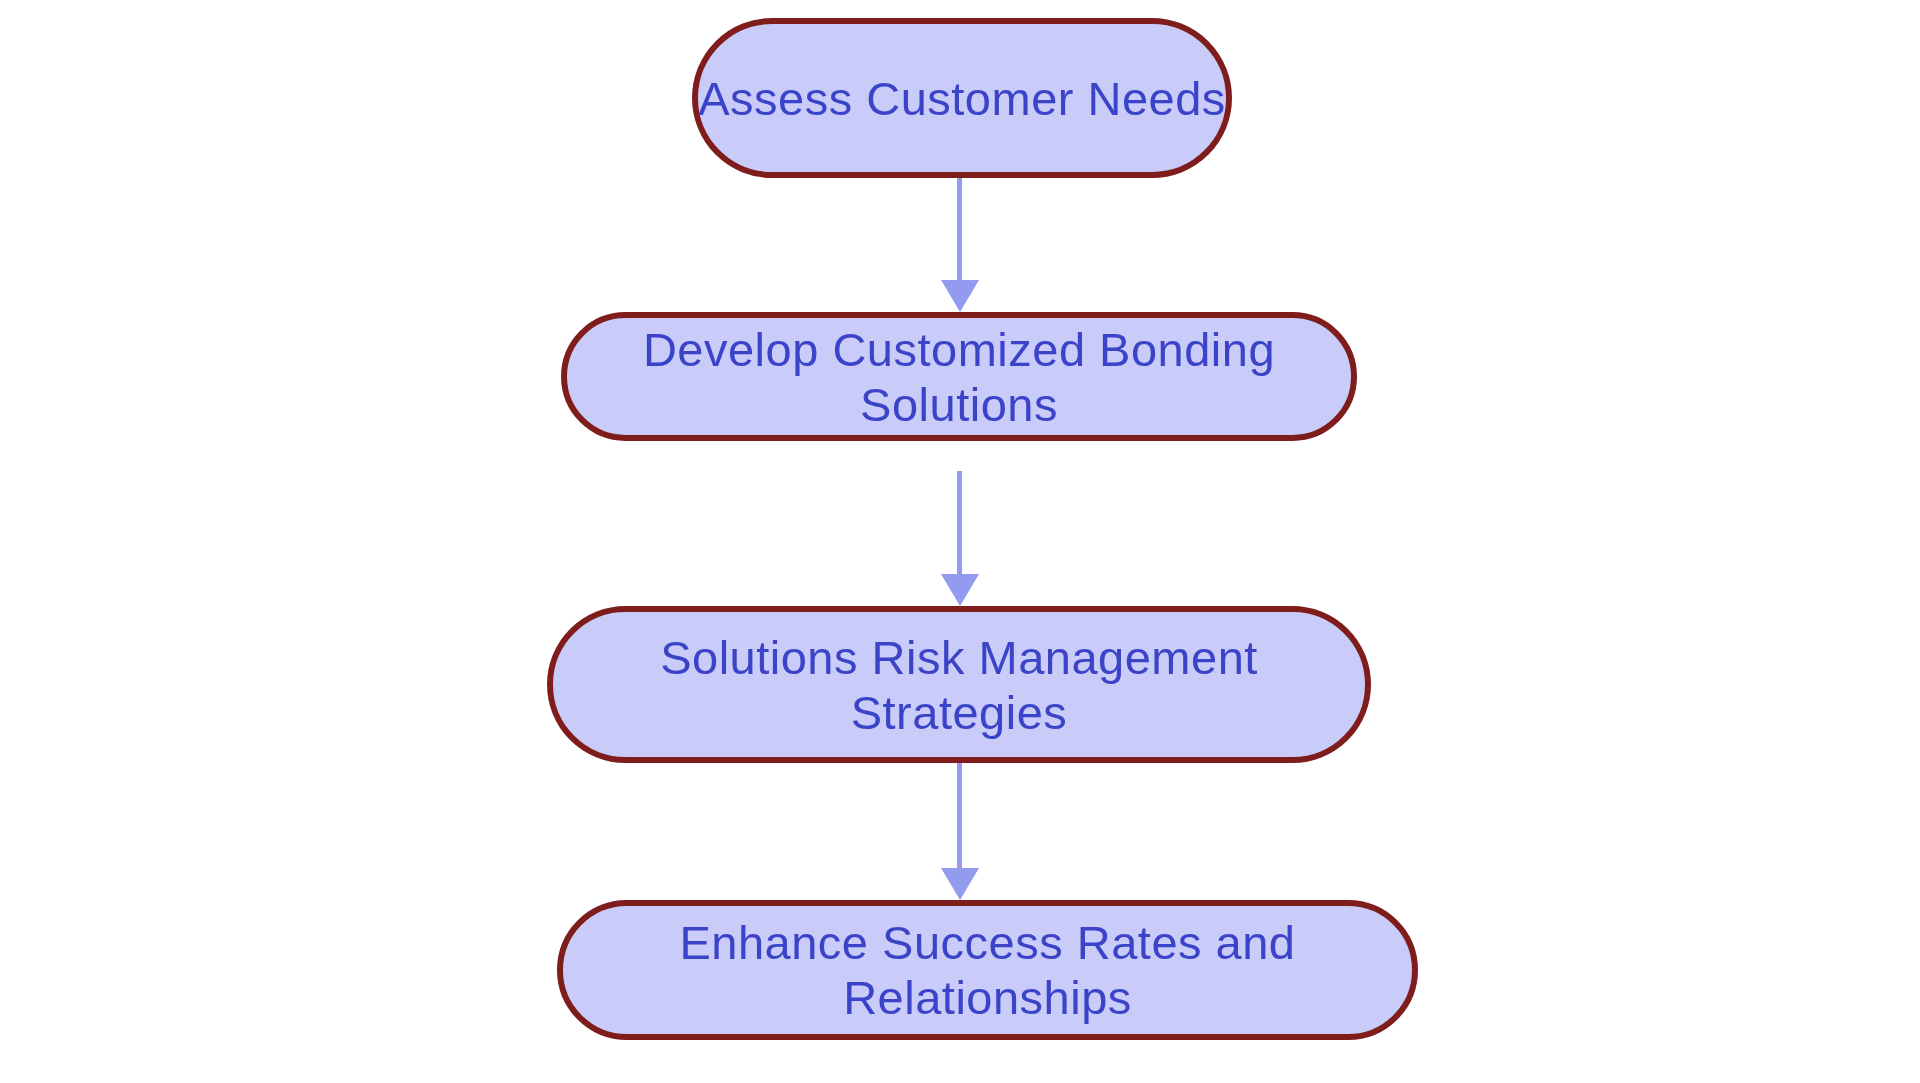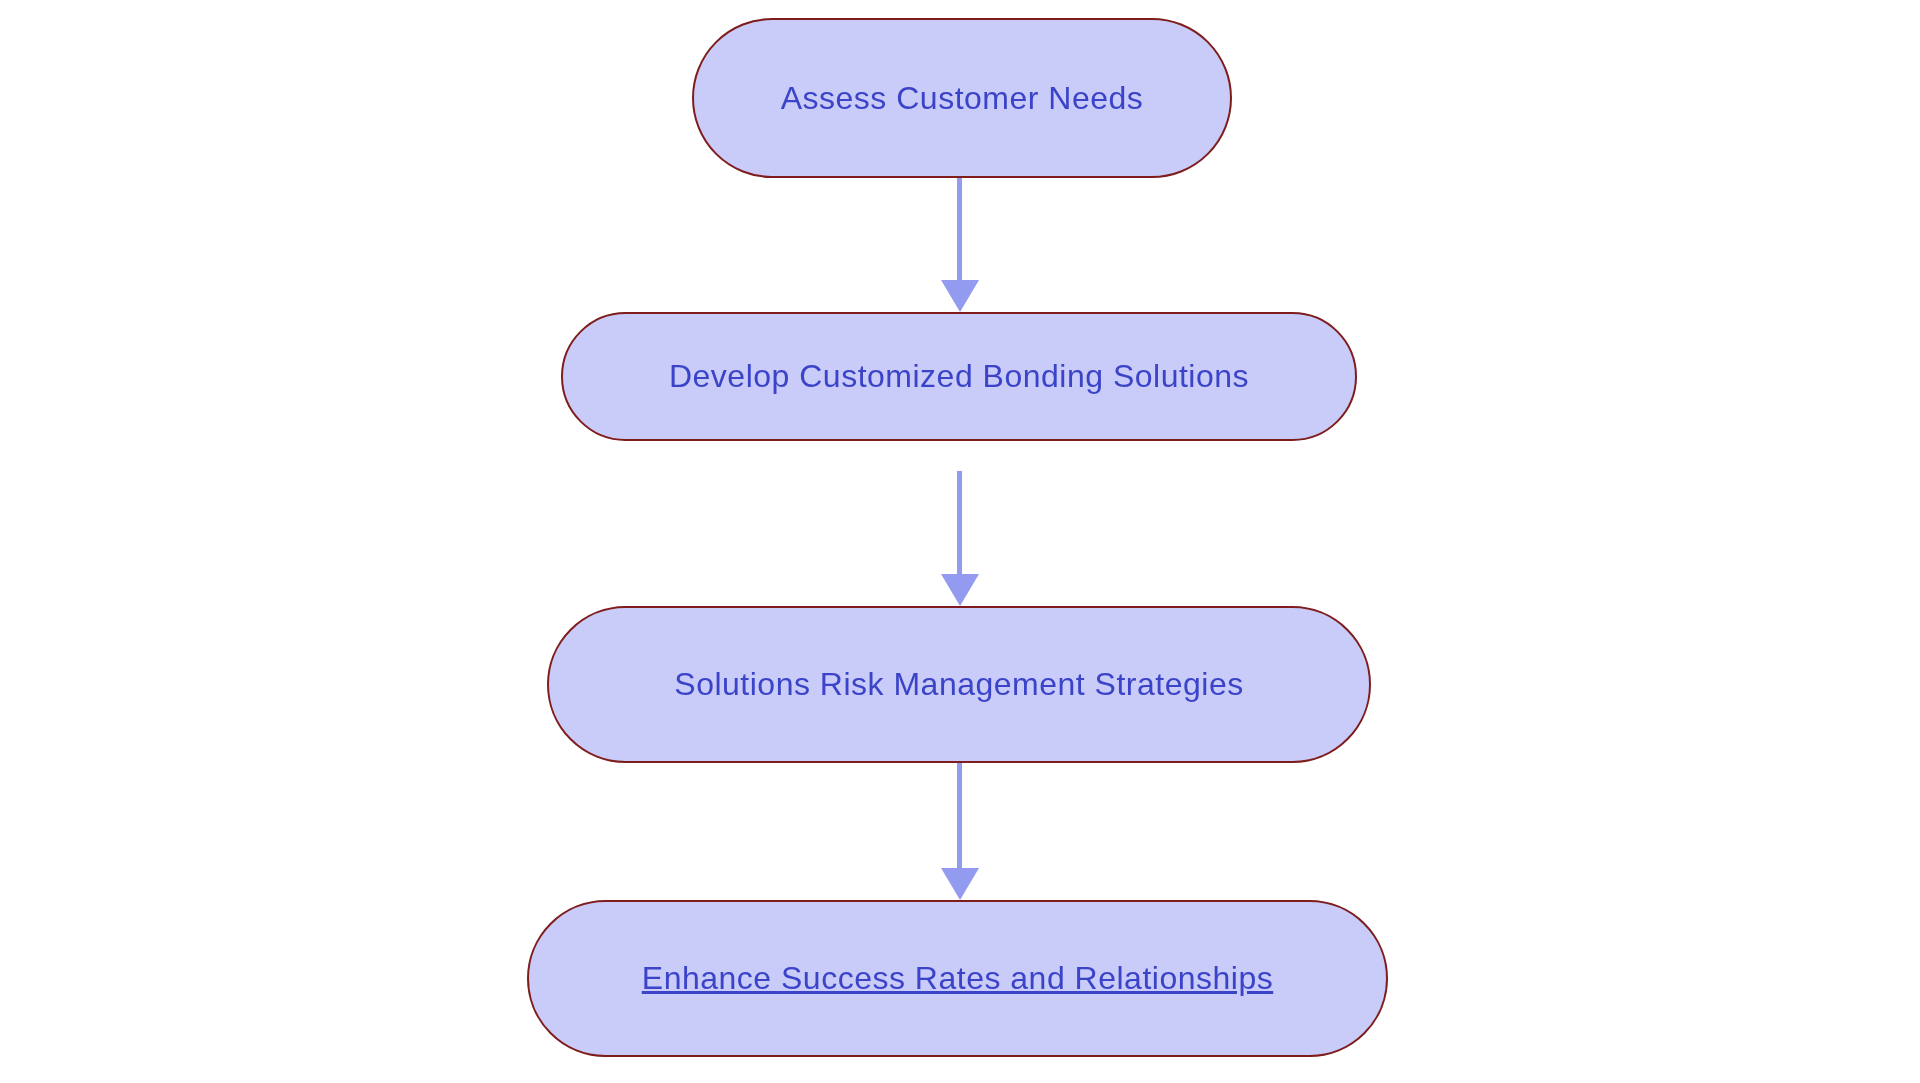--- a/index.html
+++ b/index.html
@@ -12,35 +12,35 @@
     width: 1920px;
     height: 1083px;
     background: #ffffff;
     overflow: hidden;
     font-family: "Liberation Sans", sans-serif;
   }
   .node {
     position: absolute;
     box-sizing: border-box;
     background: #c9cbf8;
-    border: 2px solid #7f1d1d;
+    border: 6px solid #7f1d1d;
     border-radius: 80px;
     display: flex;
     align-items: center;
     justify-content: center;
     text-align: center;
-    font-size: 32px;
+    font-size: 47px;
     font-weight: 400;
     letter-spacing: 0.5px;
     color: #3b44c8;
   }
   #node-1 { left: 692px; top: 18px;  width: 540px; height: 160px; }
   #node-2 { left: 561px; top: 312px; width: 796px; height: 129px; }
   #node-3 { left: 547px; top: 606px; width: 824px; height: 157px; }
-  #node-4 { left: 527px; top: 900px; width: 861px; height: 157px; text-decoration: underline; }
+  #node-4 { left: 557px; top: 900px; width: 861px; height: 140px; }
 
   .arrow-line {
     position: absolute;
     left: 957px;
     width: 5px;
     background: #939bf0;
   }
   .arrow-head {
     position: absolute;
     left: 941px;

